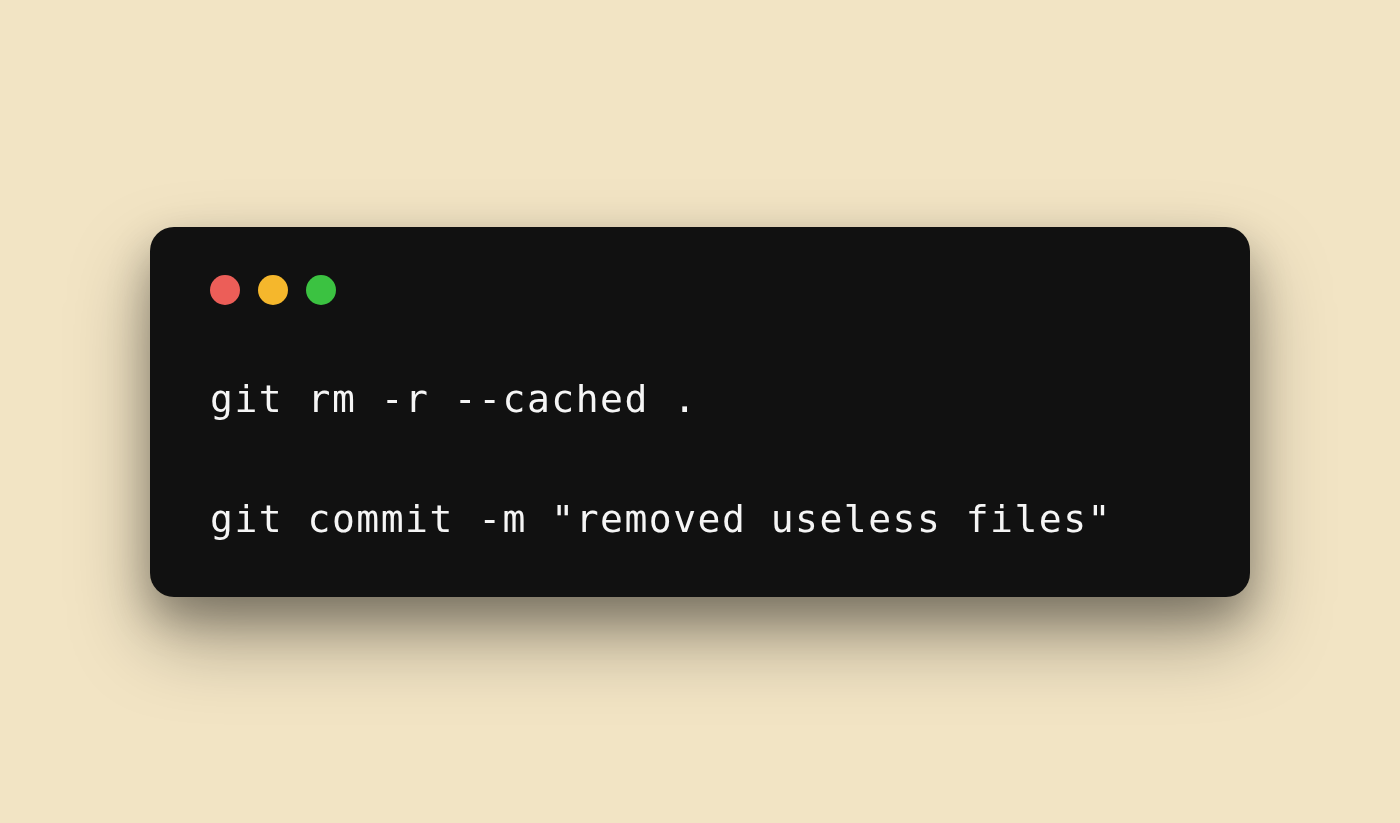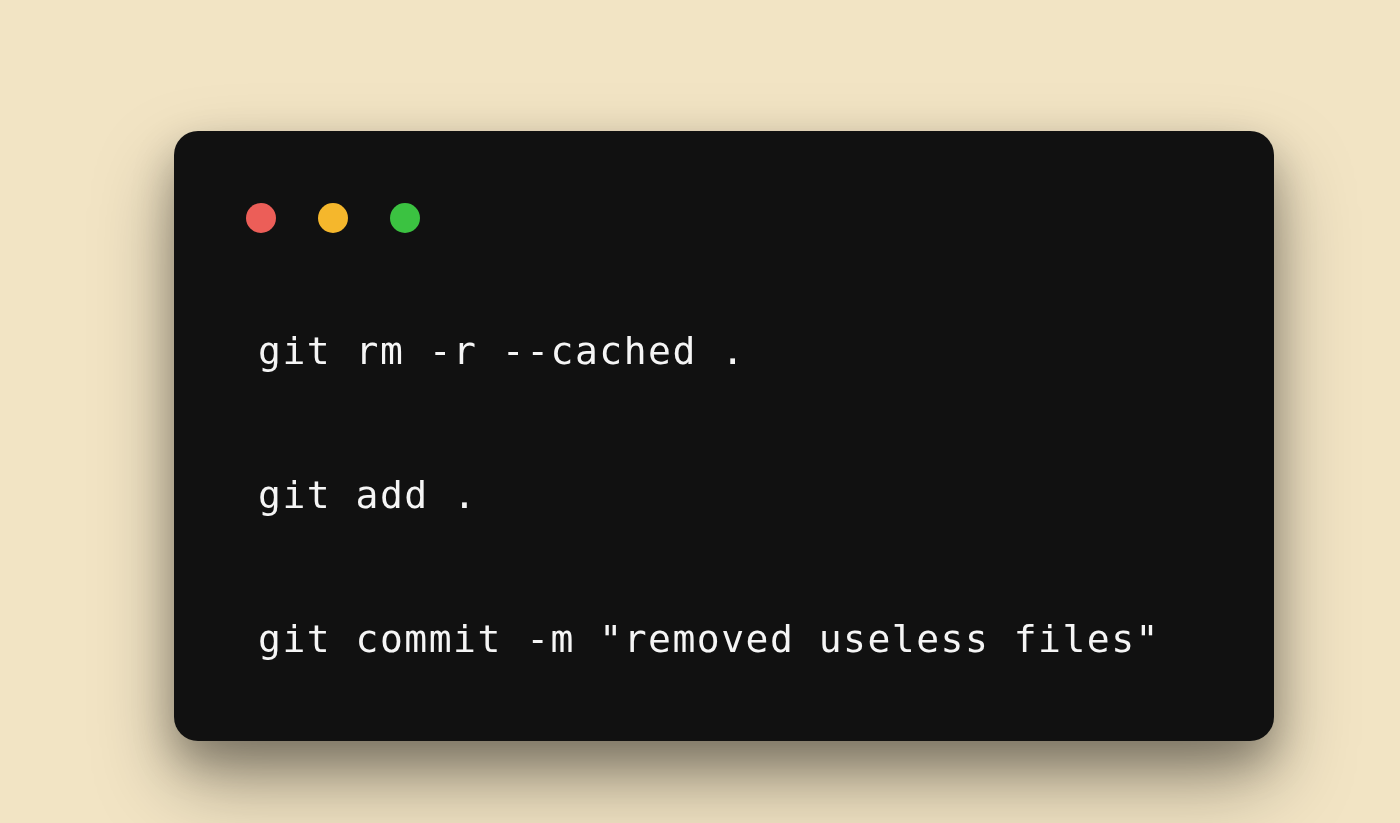--- a/index.html
+++ b/index.html
@@ -1,16 +1,16 @@
 <!DOCTYPE html>
 <html><head>
   <meta charset="utf-8">
   <style>
     * {
-      margin: 12px;
+      margin: 0;
       padding: 0;
       box-sizing: border-box;
     }
     
     body {
       width: 1400px;
       height: 823px;
       background-color: #f2e4c4;
       display: flex;
       align-items: center;
@@ -70,16 +70,15 @@
 <body>
 
 <div class="terminal-window">
   <div class="traffic-lights">
     <div class="traffic-light red"></div>
     <div class="traffic-light yellow"></div>
     <div class="traffic-light green"></div>
   </div>
   <div class="terminal-content">
     <div class="terminal-line">git rm -r --cached .</div>
-    <div class="terminal-line">git add .</div>
     <div class="terminal-line">git commit -m "removed useless files"</div>
   </div>
 </div>
 
 </body></html>

